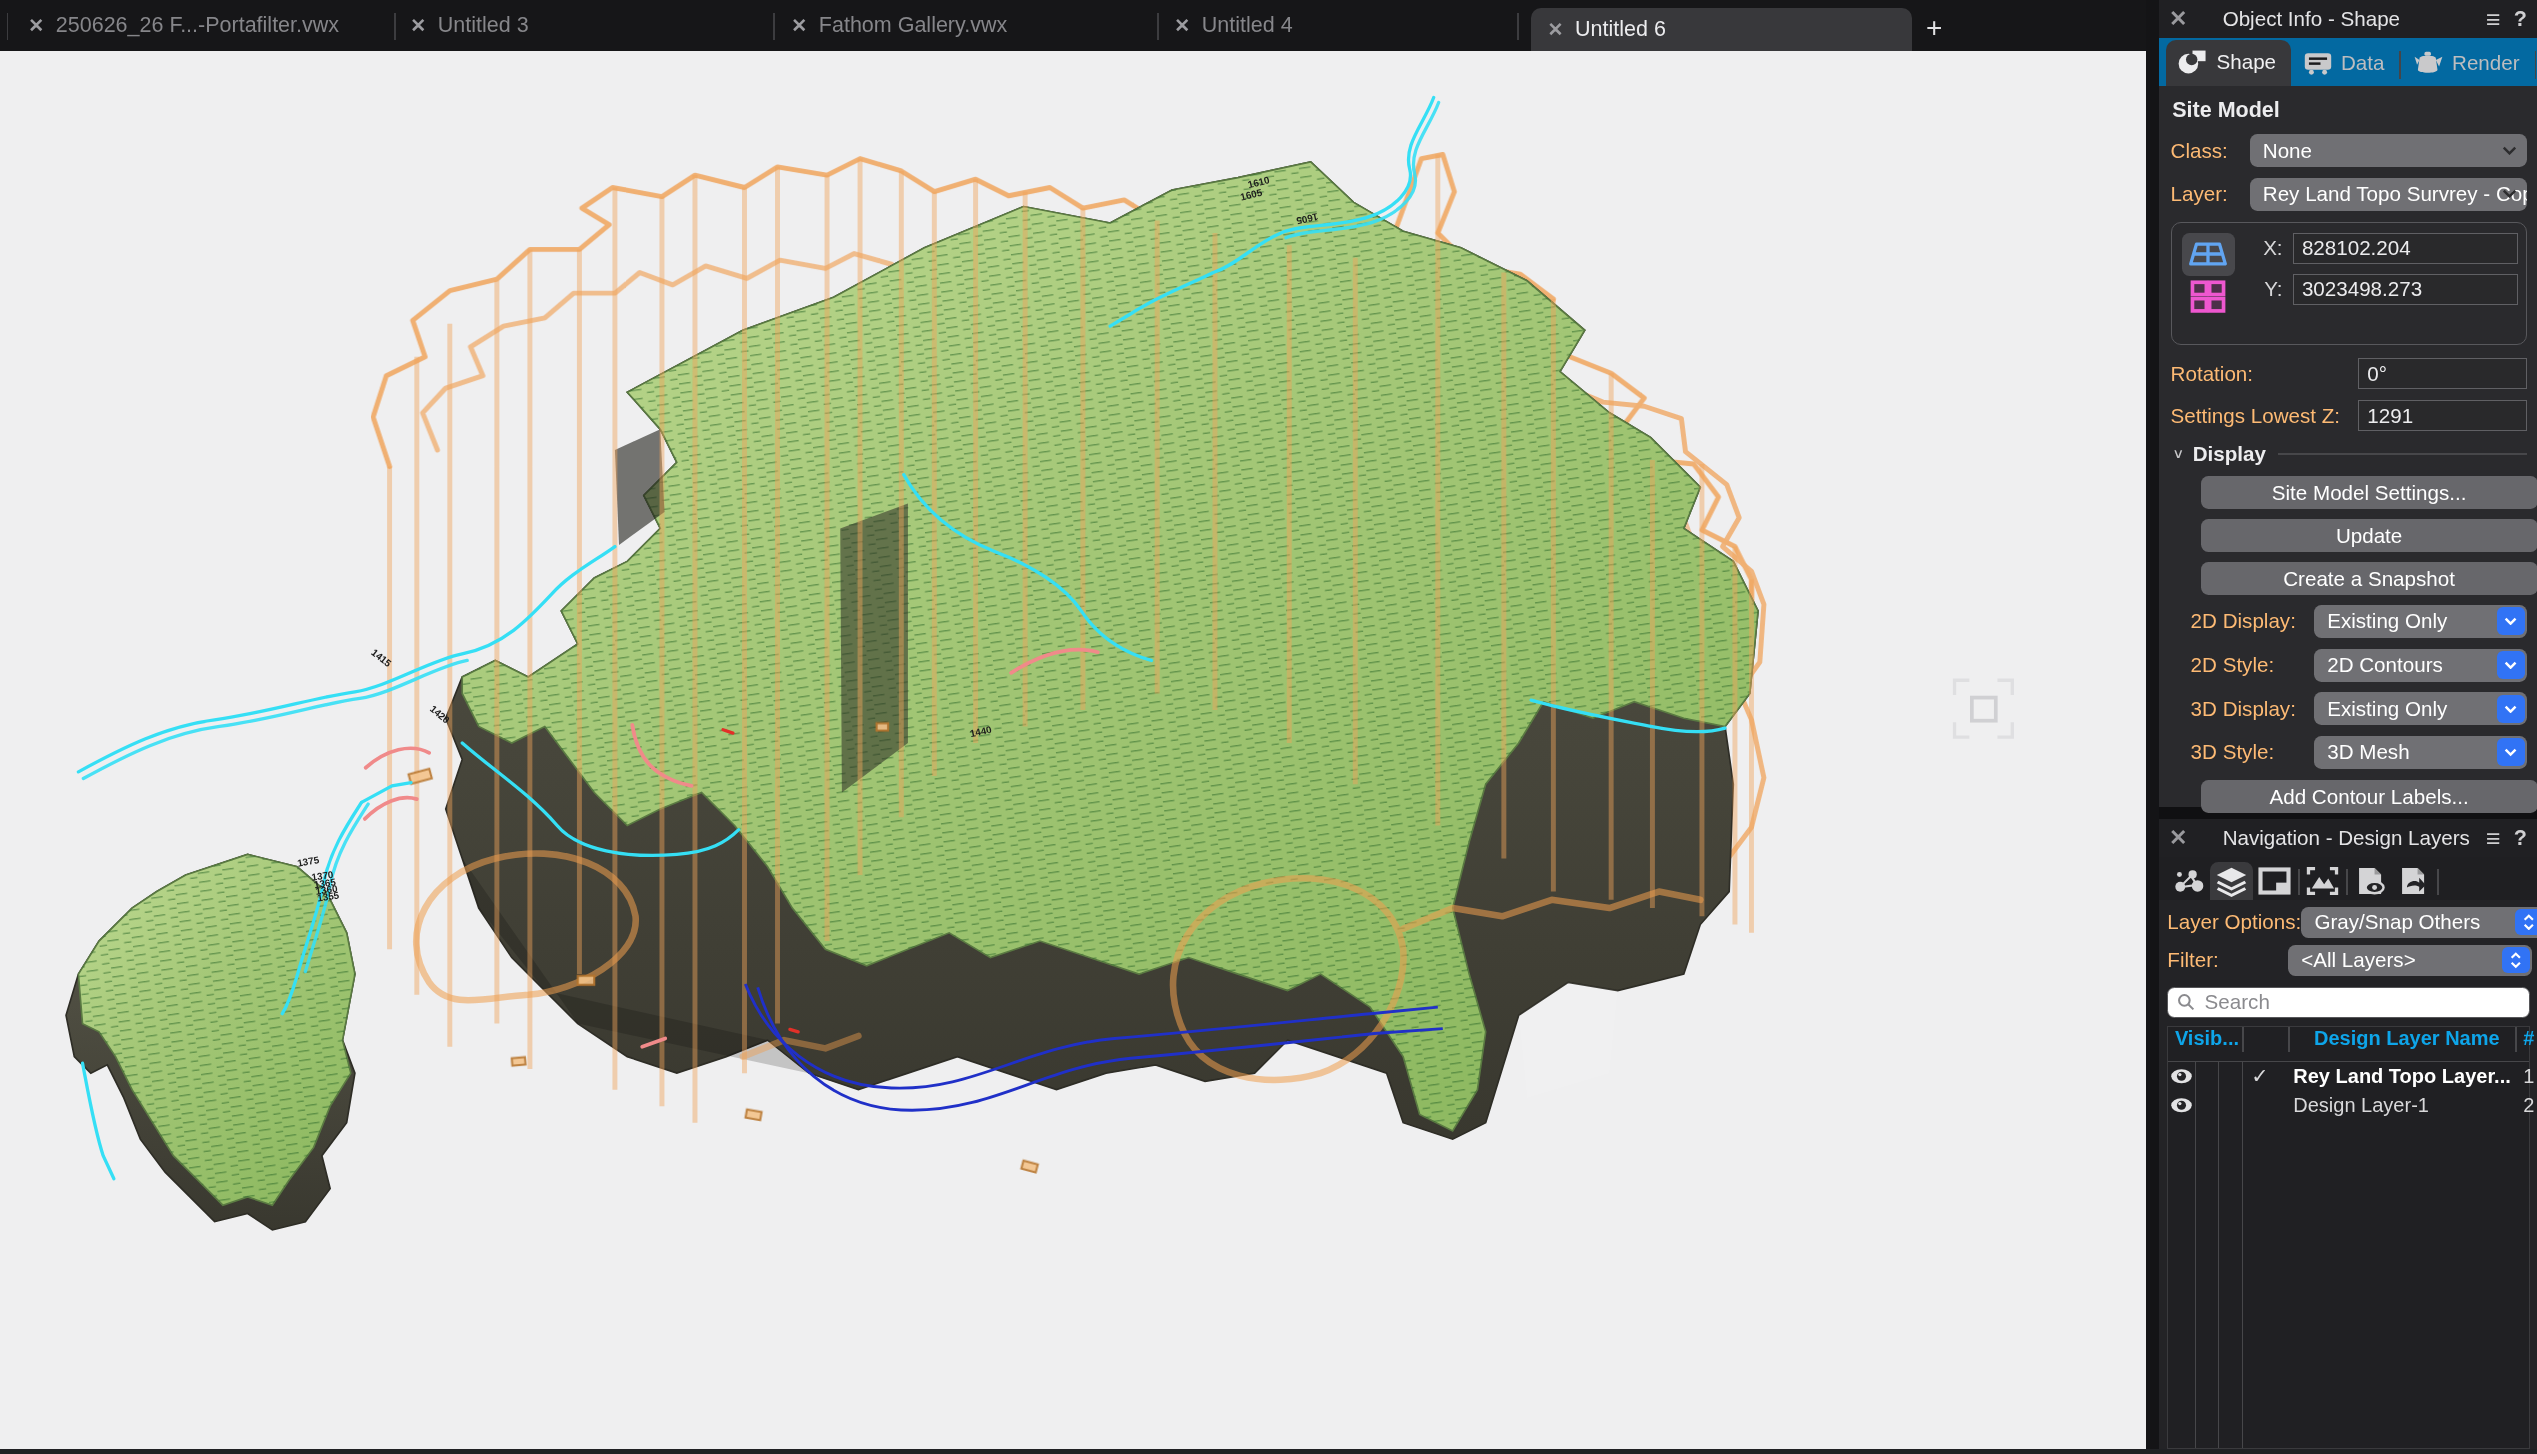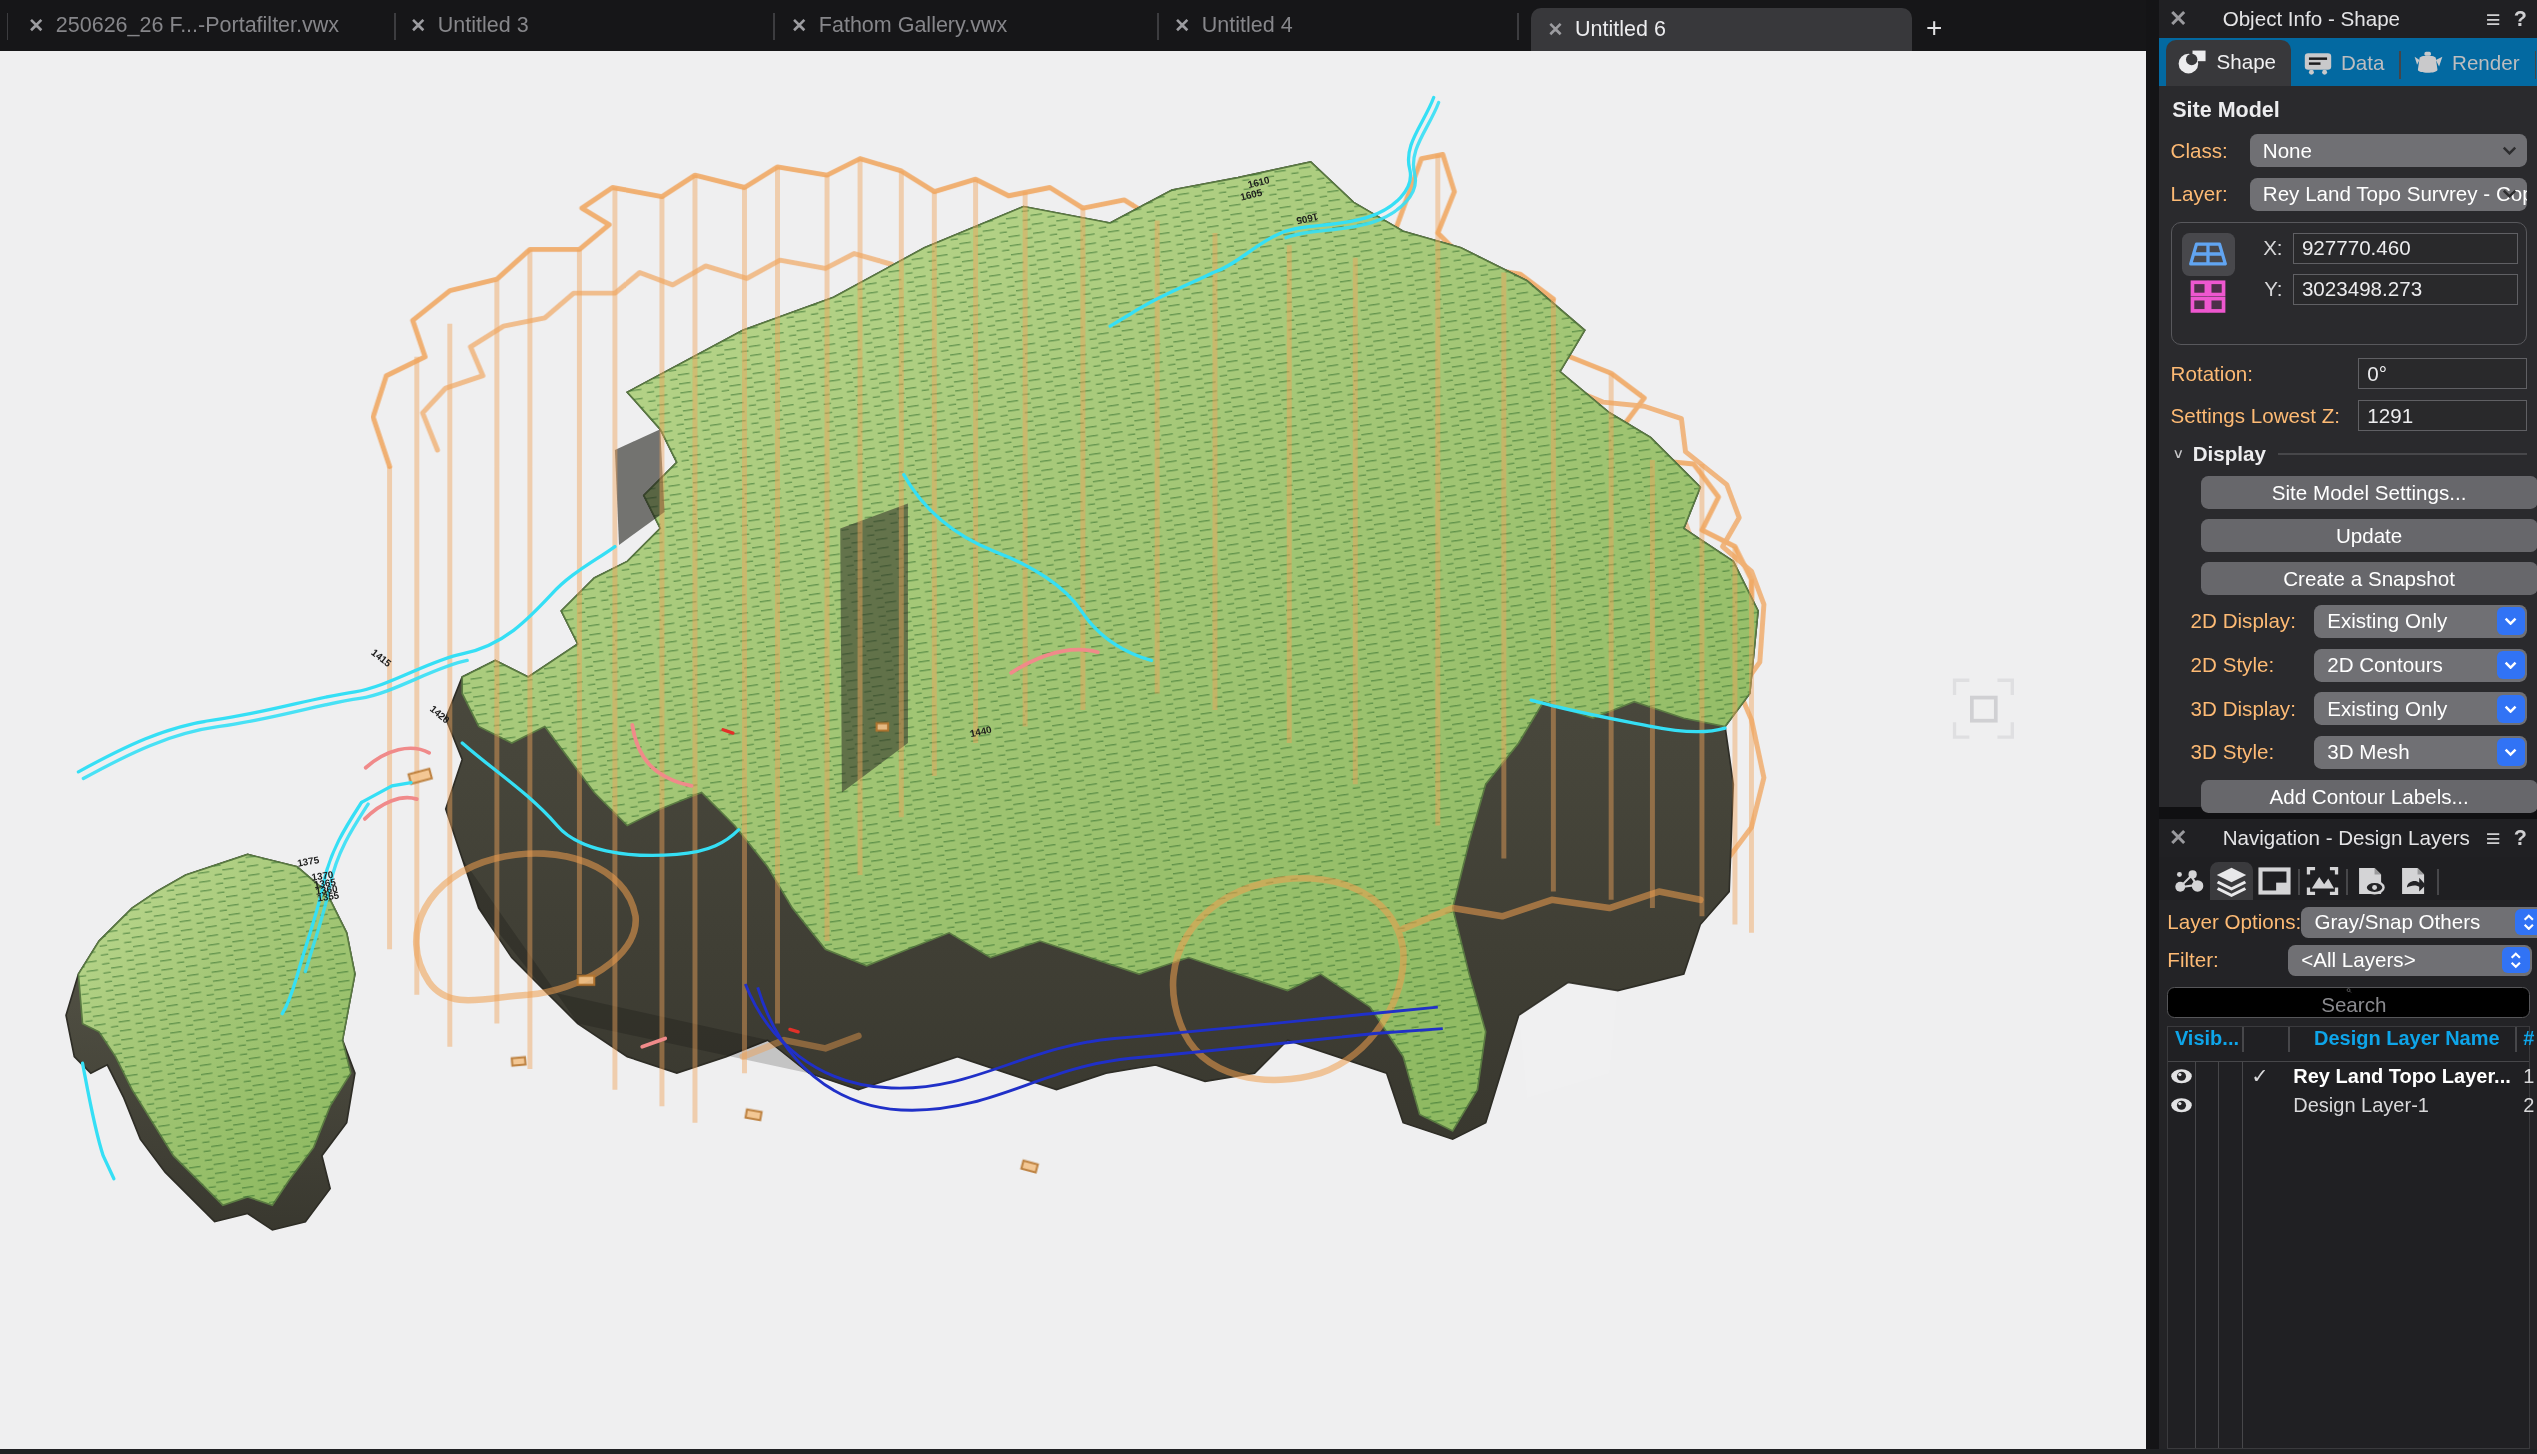--- a/index.html
+++ b/index.html
@@ -81,21 +81,21 @@
   
   .nav { top:819px; height:630px; display:flex; flex-direction:column; }
   .navtools { display:flex; align-items:flex-end; height:43px; background:#1f1f22; padding-left:8.3px; }
   .ntool { width:43px; height:38px; display:flex; align-items:center; justify-content:center; }
   .ntool.active { background:#3a3a3d; border-radius:8.3px 8.3px 0 0; }
   .ntsep { width:1.7px; height:26.4px; background:#47474a; margin:0 1.7px 5px 1.7px; }
   .nav-body { background:#232326; padding:6.6px 5px 0 8.3px; flex:1; display:flex; flex-direction:column; }
   .nrow { display:flex; align-items:center; margin-bottom:7.4px; }
   .nrow .pill { margin-left:auto; flex:none; width:244px; height:31px; }
   .search { display:flex; align-items:center; height:31px; border:1.7px solid #565659; border-radius:7.4px;
-            background:#000000; margin:3.3px 1.7px 8.3px 0; padding:0 8.3px;flex-direction:column; }
+            background:#ffffff; margin:3.3px 1.7px 8.3px 0; padding:0 8.3px; }
   .search .ph { color:#8a8a8e; font-size:20.6px; margin-left:10px; }
 
   .ltable { flex:1; display:flex; flex-direction:column; background:#202023; border:0.8px solid #3a3a3d;
             position:relative; margin-right:1.7px; }
   .lt-head { display:flex; height:35px; align-items:flex-start; font-size:20px; font-weight:bold;
              color:#0ea5e9; border-bottom:1.7px solid #47474a; }
   .lt-body { position:relative; flex:1; }
   .colline { position:absolute; top:0; bottom:0; width:0.8px; background:#47474a; }
   .lt-row { position:relative; display:flex; align-items:center; height:29px; font-size:20px; color:#d8d8da; }
   .cell-eye { width:27px; display:flex; justify-content:center; }
@@ -379,21 +379,21 @@
                 <rect x="4" y="24" width="17" height="15"></rect>
                   <rect x="25" y="24" width="17" height="15"></rect>
               </g>
             </svg>
           </div>
         </div>
         <div class="xyfields">
           <div class="frow">
             <span class="fl">X:</span>
             <div class="inp">
-              <span>927770.460</span>
+              <span>828102.204</span>
             </div>
           </div>
           <div class="frow" style="margin-bottom:1.7px">
             <span class="fl">Y:</span>
             <div class="inp">
               <span>3023498.273</span>
             </div>
           </div>
           <div style="height:28px"></div>
         </div>

